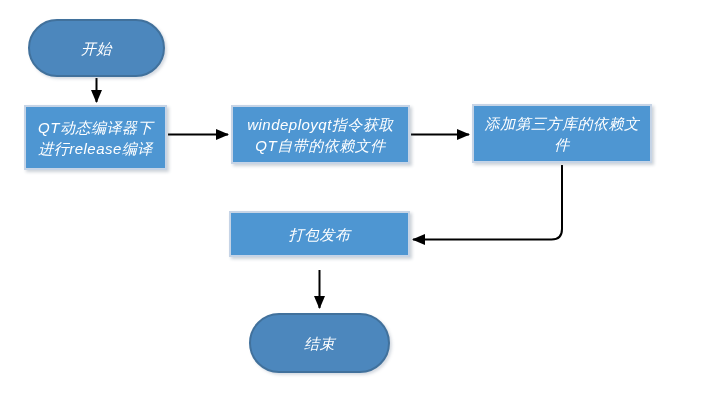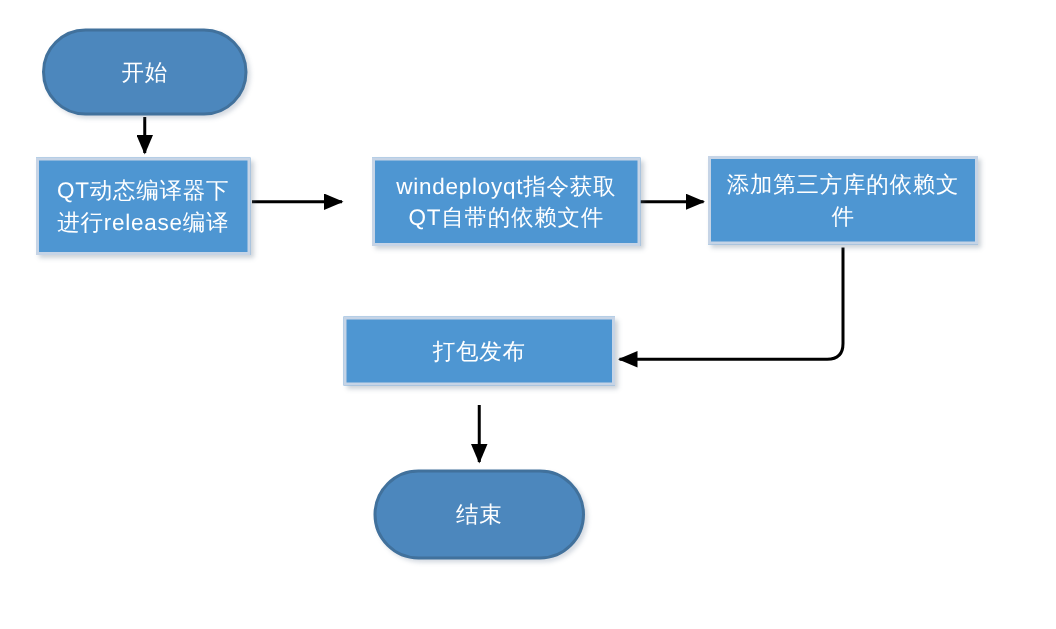--- a/index.html
+++ b/index.html
@@ -26,35 +26,36 @@
     box-sizing: border-box;
     display: flex;
     align-items: center;
     justify-content: center;
     text-align: center;
     color: #ffffff;
     font-size: 15px;
     line-height: 21px;
     letter-spacing: 0.5px;
     padding: 4px 6px;
+    font-style: italic;
   }
   .process {
     background: #4E96D2;
     border: 2px solid #C6D4E6;
     box-shadow: 2px 2px 3px rgba(90, 110, 130, 0.30);
   }
   .terminator {
     background: #4C87BD;
     border: 2px solid #41719C;
     border-radius: 30px;
     box-shadow: 2px 2px 3px rgba(90, 110, 140, 0.25);
   }
   #n-start       { left: 28px;  top: 19px;  width: 137px; height: 58px; }
   #n-compile     { left: 24px;  top: 105px; width: 143px; height: 65px; }
-  #n-windeployqt { left: 248px; top: 105px; width: 179px; height: 59px; }
+  #n-windeployqt { left: 231px; top: 105px; width: 179px; height: 59px; }
   #n-thirdparty  { left: 472px; top: 104px; width: 180px; height: 59px; }
   #n-package     { left: 229px; top: 211px; width: 181px; height: 46px; }
   #n-end         { left: 249px; top: 313px; width: 141px; height: 60px; }
 </style>
 </head>
 <body>
 
 <div class="canvas">
 
   <svg class="connectors" width="704" height="419" viewBox="0 0 704 419">

